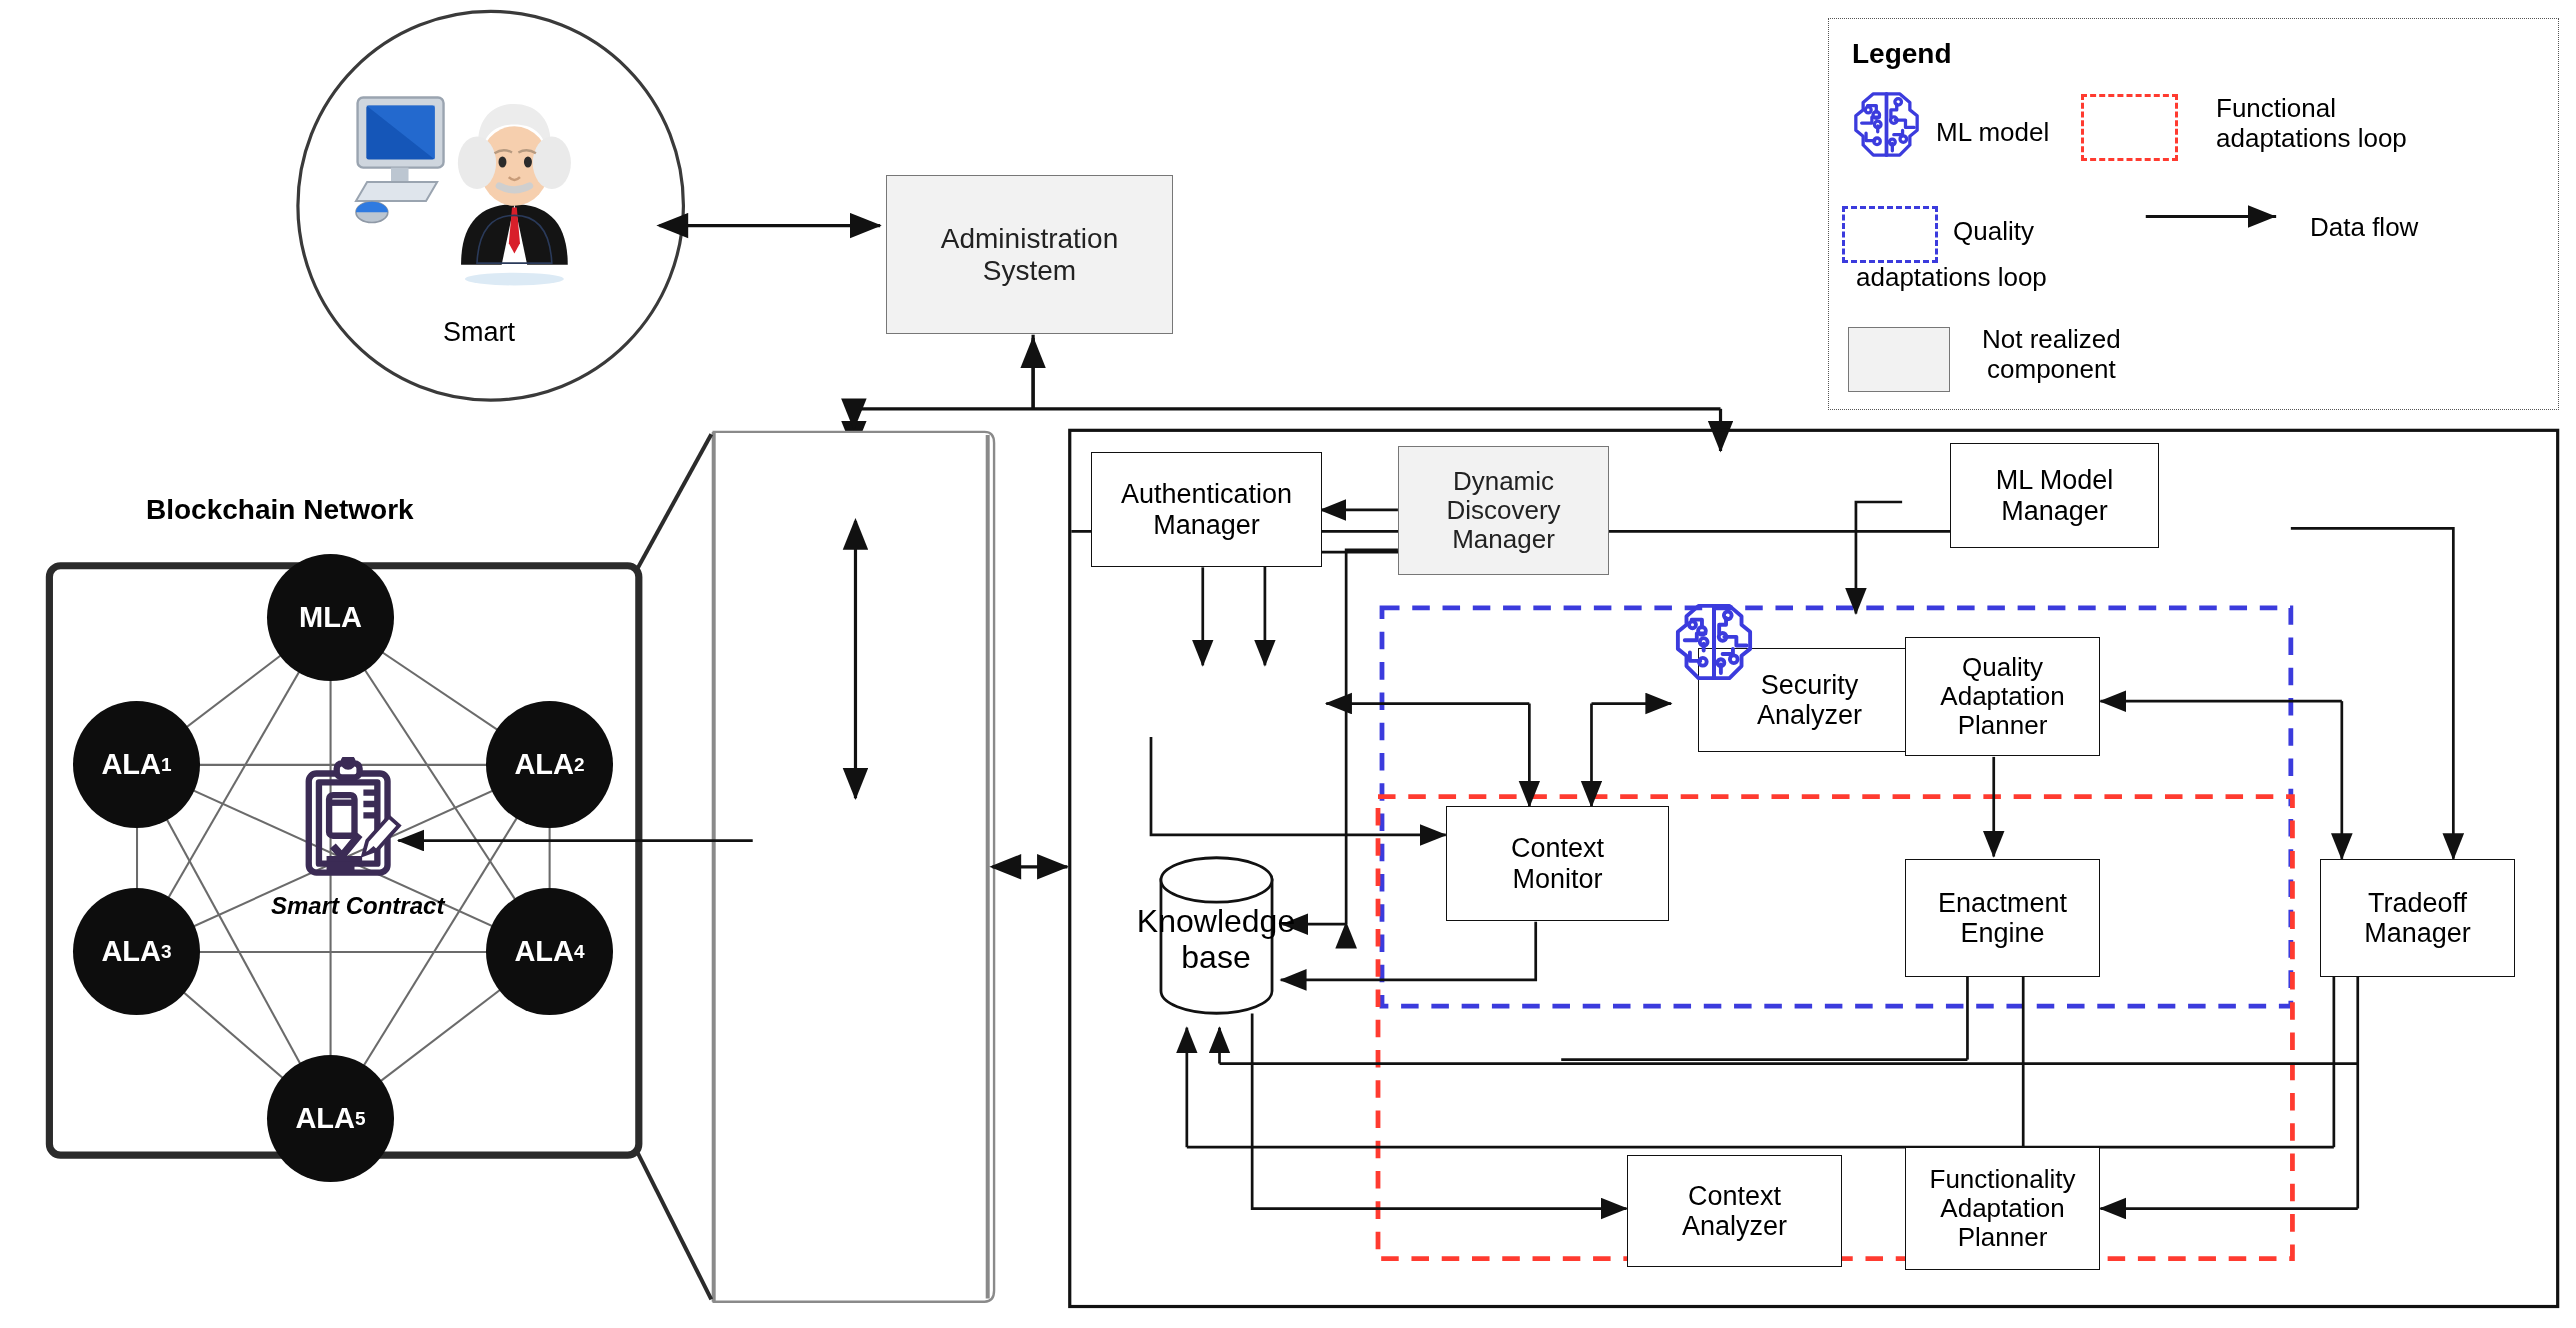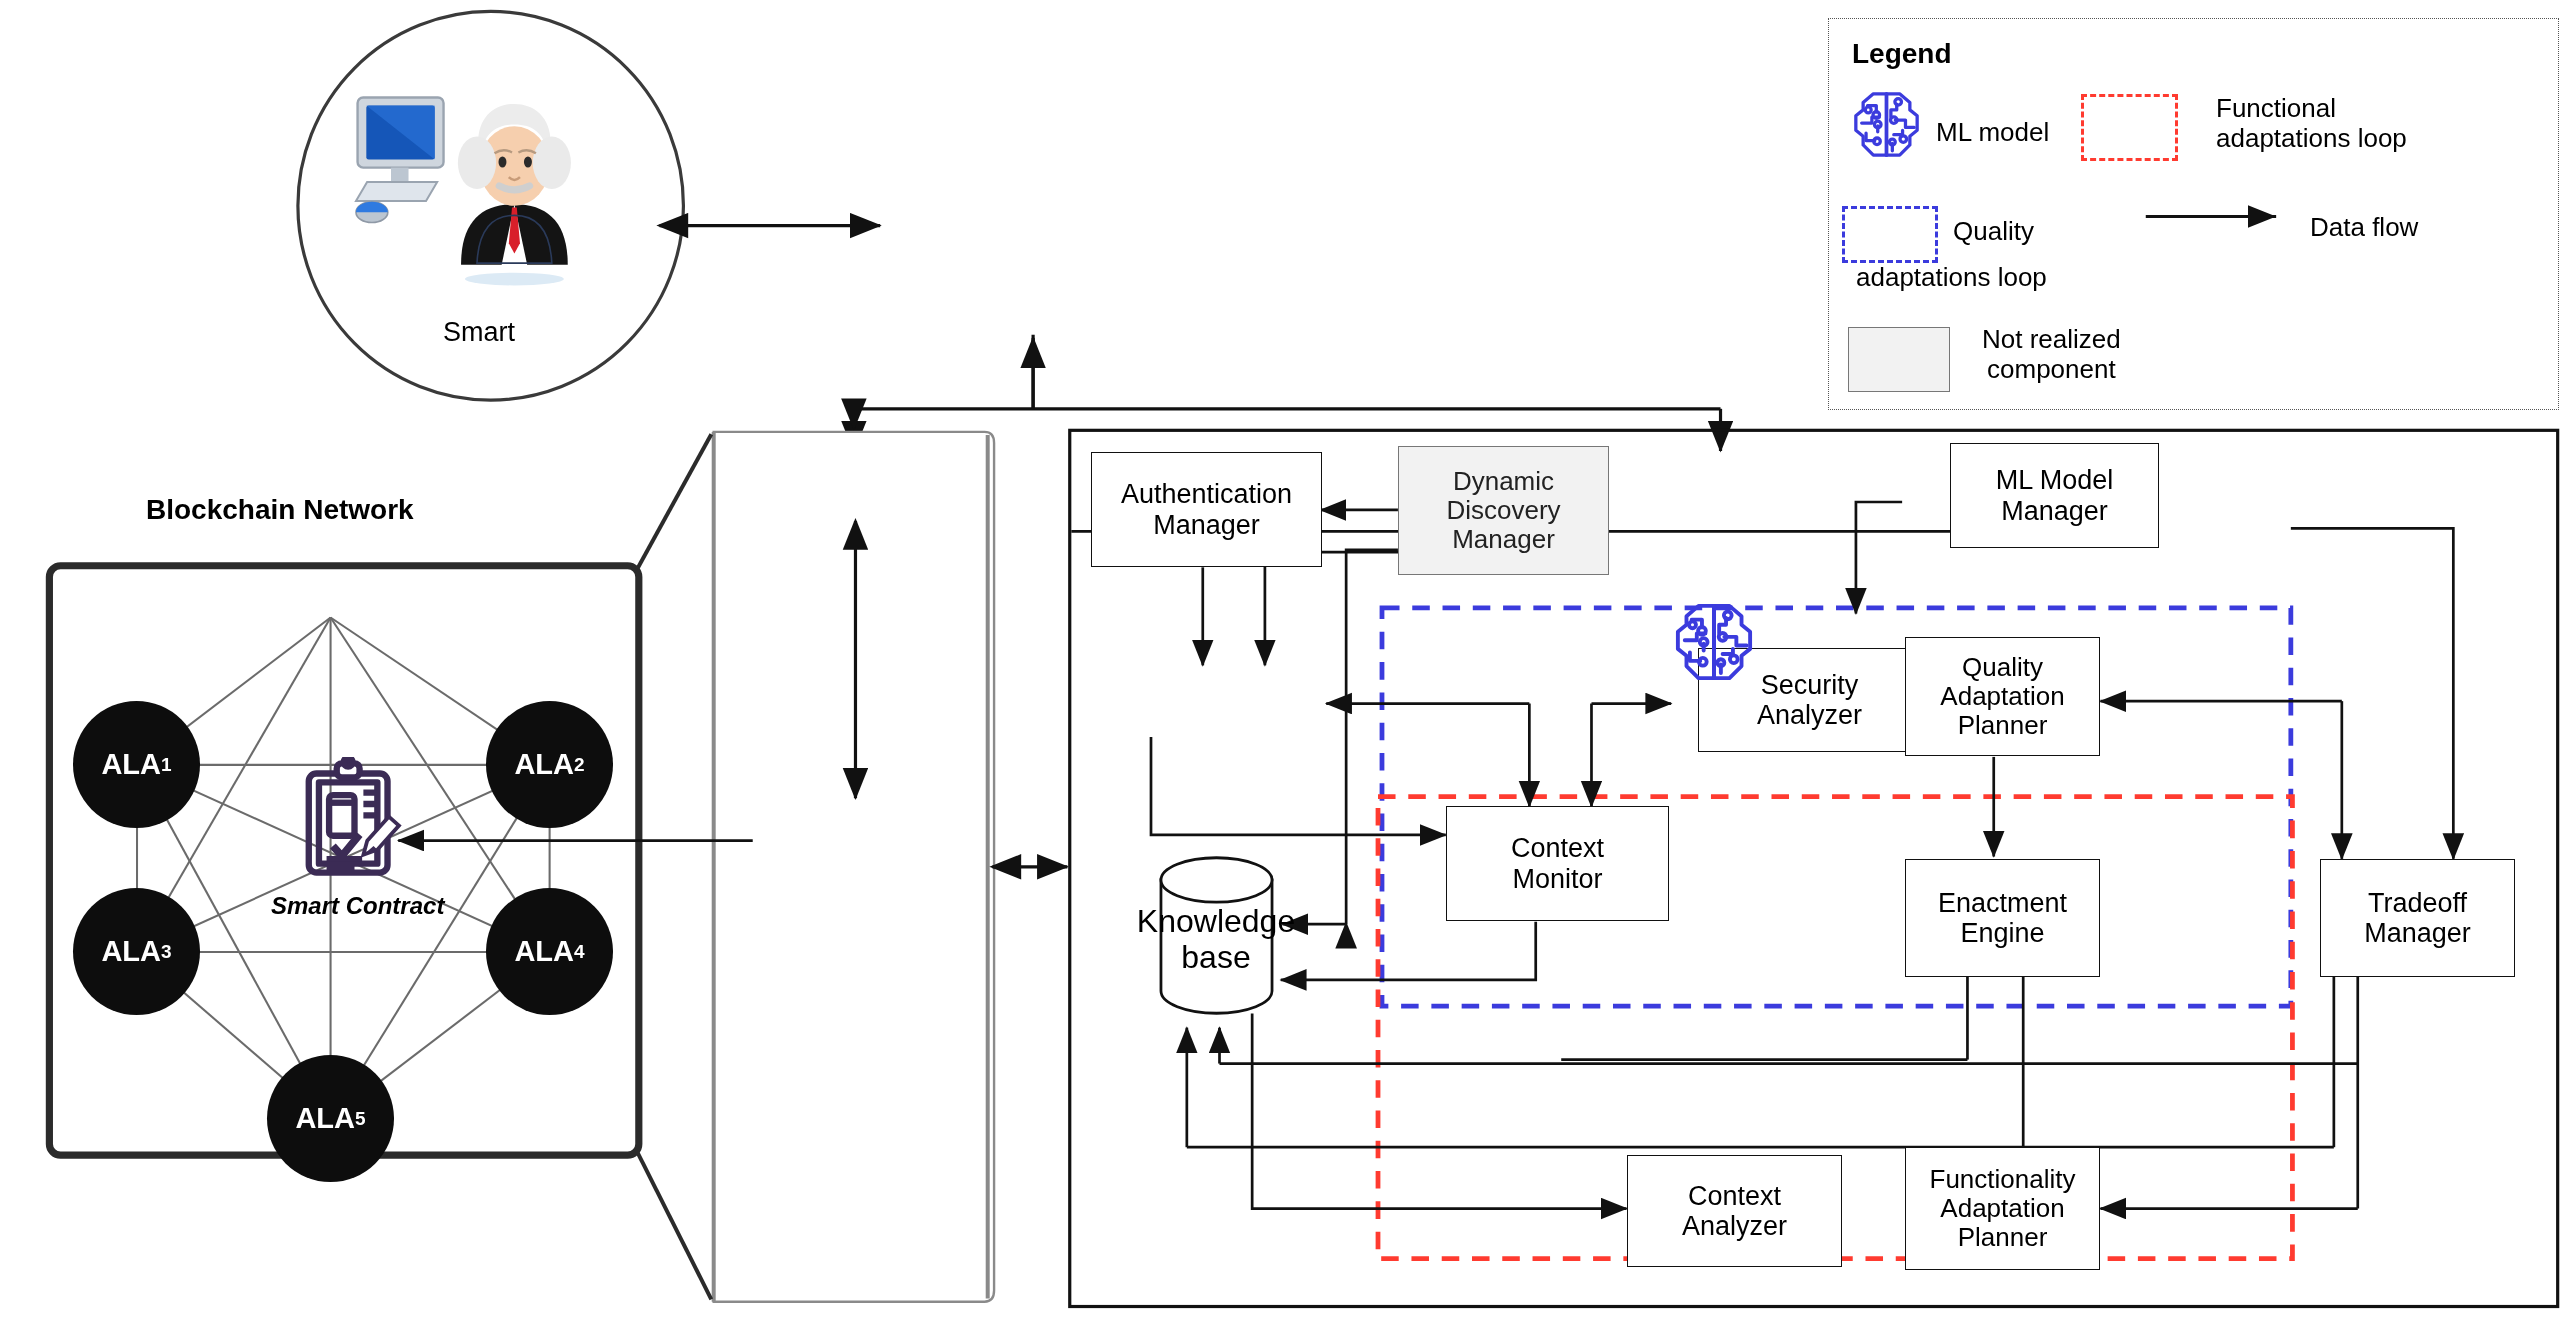--- a/index.html
+++ b/index.html
@@ -179,23 +179,30 @@
     <ellipse cx="262" cy="104" rx="24" ry="33" fill="#eaeaea"></ellipse>
     <ellipse cx="200" cy="103" rx="5" ry="7" fill="#2b2b2b"></ellipse>
     <ellipse cx="232" cy="103" rx="5" ry="7" fill="#2b2b2b"></ellipse>
     <path d="M190,92 q11,-7 22,-1" stroke="#b69a80" stroke-width="3" fill="none"></path>
     <path d="M220,91 q11,-6 22,1" stroke="#b69a80" stroke-width="3" fill="none"></path>
     <path d="M196,133 q19,10 38,0" fill="none" stroke="#cfcfcf" stroke-width="9" stroke-linecap="round"></path>
     <path d="M208,122 q7,7 14,0" fill="none" stroke="#c79b78" stroke-width="3"></path>
     <ellipse cx="215" cy="250" rx="62" ry="8" fill="#dceaf5"></ellipse>
   </svg>
 
+  <div class="node gray" style="left:886px;top:175px;width:287px;height:159px;font-size:28px;flex-direction:column;">
+    <span>Administration</span>
+    <span>System</span>
+  </div>
 
   <div class="bctitle" style="left:146px;top:494px;">Blockchain Network</div>
 
+  <div class="bcnode" style="left:267px;top:554px;width:127px;height:127px;">
+    <span>MLA</span>
+  </div>
   <div class="bcnode" style="left:73px;top:701px;width:127px;height:127px;">
     <span>ALA</span>
       <sub>1</sub>
   </div>
   <div class="bcnode" style="left:486px;top:701px;width:127px;height:127px;">
     <span>ALA</span>
       <sub>2</sub>
   </div>
   <div class="bcnode" style="left:73px;top:888px;width:127px;height:127px;">
     <span>ALA</span>

